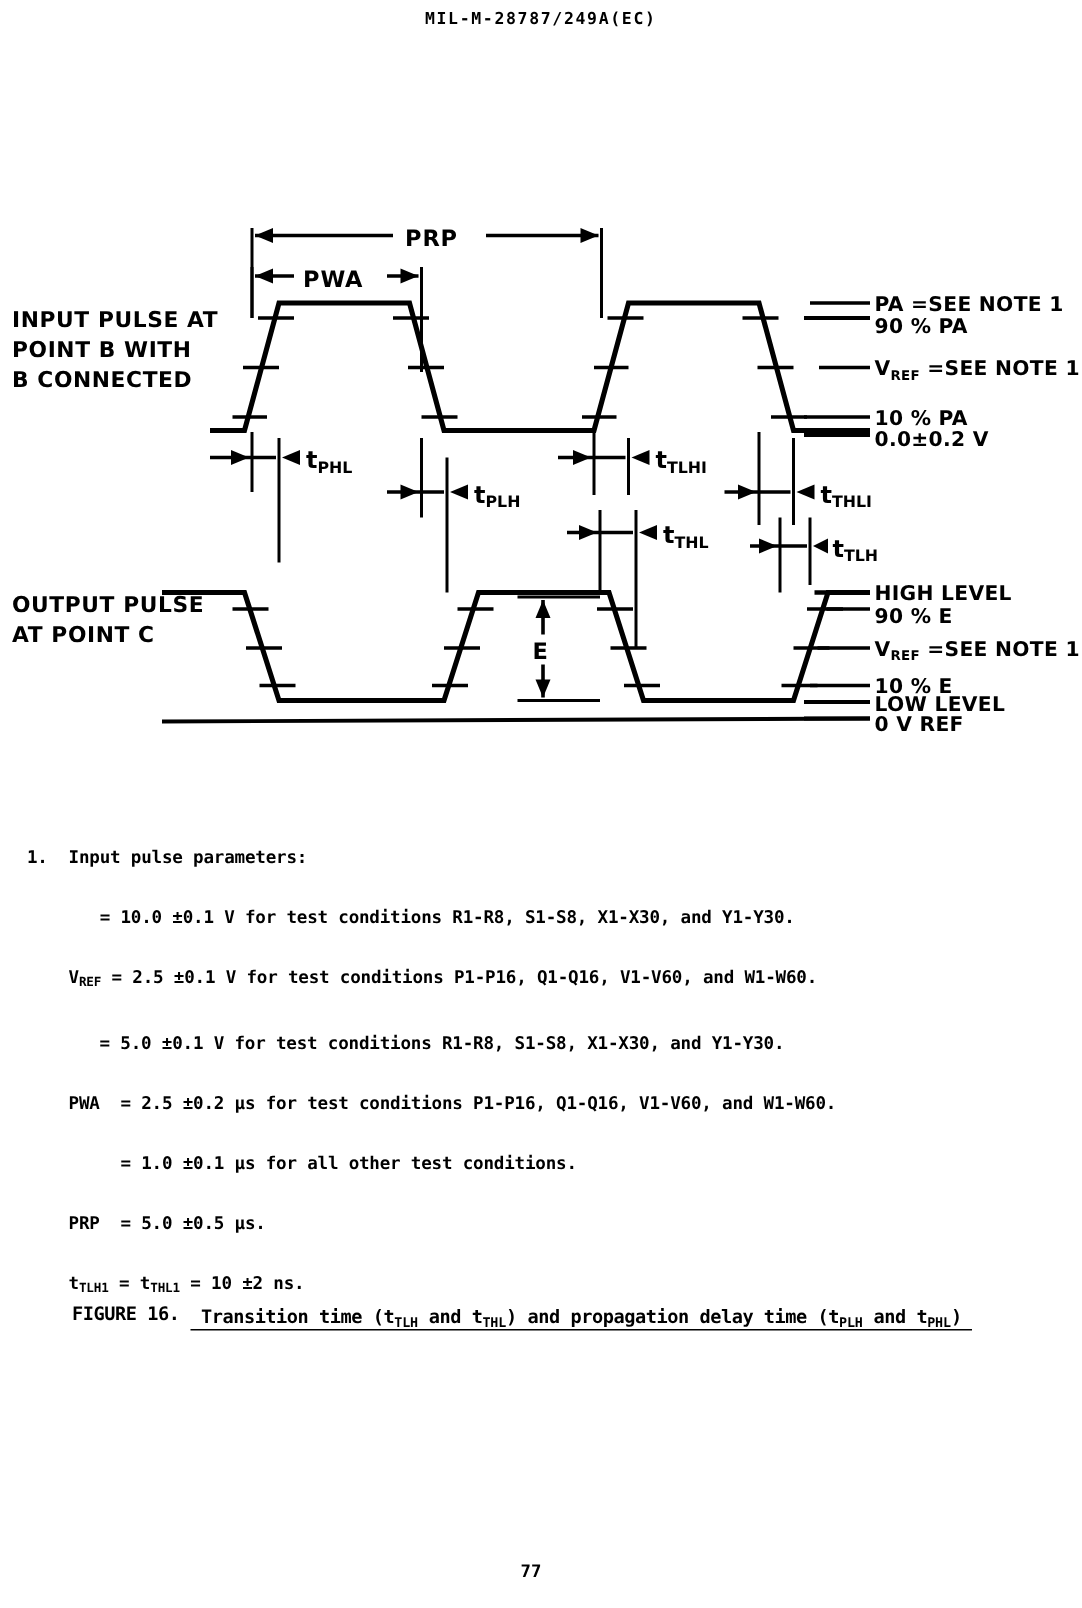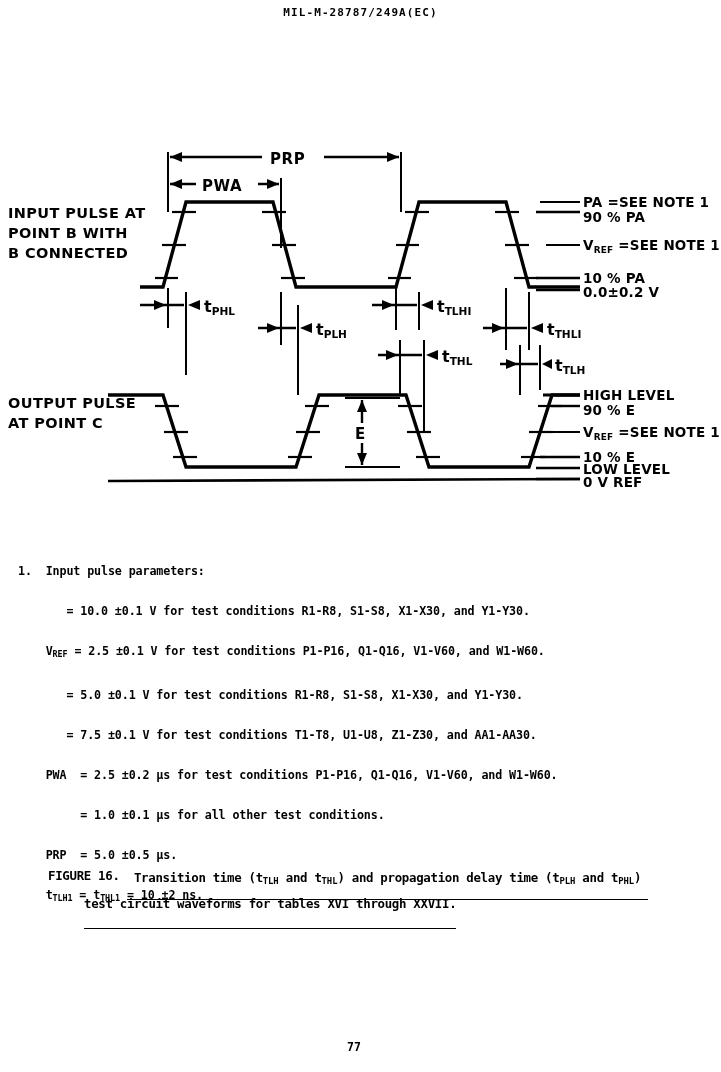--- a/index.html
+++ b/index.html
@@ -74,21 +74,21 @@
   #figure-caption .cap-label {
     display: inline-block;
     vertical-align: top;
   }
   #figure-caption .cap-body {
     display: inline-block;
     vertical-align: top;
   }
   #figure-caption .cap-line {
     border-bottom: 1.4px solid #000;
-    padding-bottom: 14px;
+    padding-bottom: 1px;
     line-height: 20px;
   }
   #figure-caption .cap-line-2 {
     margin-top: 3px;
     margin-left: 36px;
     display: inline-block;
   }
 
   
   #page-number {
@@ -315,21 +315,20 @@
   </svg>
 </div>
 
 <div id="notes-block">
 
   
   <div class="note-row"><span>1.</span>  <span>Input pulse parameters:</span></div>
   <div class="note-row">    <span>   = 10.0 ±0.1 V for test conditions R1-R8, S1-S8, X1-X30, and Y1-Y30.</span></div>
   <div class="note-row">    V<sub>REF</sub> = 2.5 ±0.1 V for test conditions P1-P16, Q1-Q16, V1-V60, and W1-W60.</div>
   <div class="note-row">       = 5.0 ±0.1 V for test conditions R1-R8, S1-S8, X1-X30, and Y1-Y30.</div>
-  <div class="note-row">       = 7.5 ±0.1 V for test conditions T1-T8, U1-U8, Z1-Z30, and AA1-AA30.</div>
   <div class="note-row">    <span>PWA  = 2.5 ±0.2 µs for test conditions P1-P16, Q1-Q16, V1-V60, and W1-W60.</span></div>
   <div class="note-row">    <span>     = 1.0 ±0.1 µs for all other test conditions.</span></div>
   <div class="note-row">    <span>PRP  = 5.0 ±0.5 µs.</span></div>
   <div class="note-row">    t<sub>TLH1</sub> = t<sub>THL1</sub> = 10 ±2 ns.</div>
 
   
   
   
   
   
@@ -345,16 +344,15 @@
   
   
 </div>
 
 <div id="figure-caption">
   <span class="cap-label">FIGURE 16.</span>
   <span class="cap-body">
     <span class="cap-line">&nbsp;<span>Transition time (t</span><sub>TLH</sub><span> and t</span><sub>THL</sub><span>) and propagation delay time (t</span><sub>PLH</sub><span> and t</span><sub>PHL</sub><span>)</span>&nbsp;</span>
   </span>
   <br>
-  <span class="cap-line cap-line-2">test circuit waveforms for tables XVI through XXVII.</span>
 </div>
 
 <div id="page-number">77</div>
 
 </body></html>

